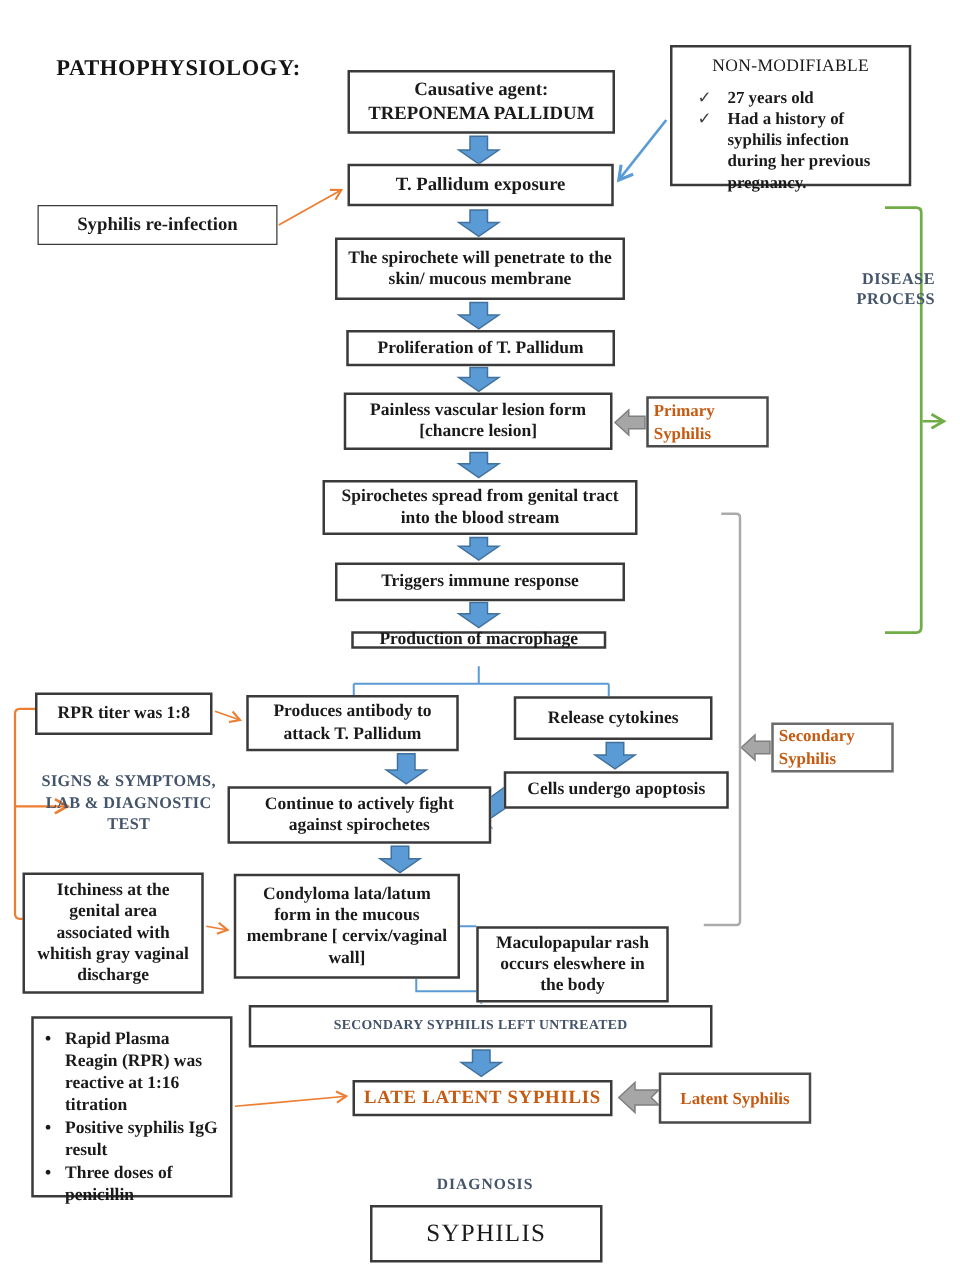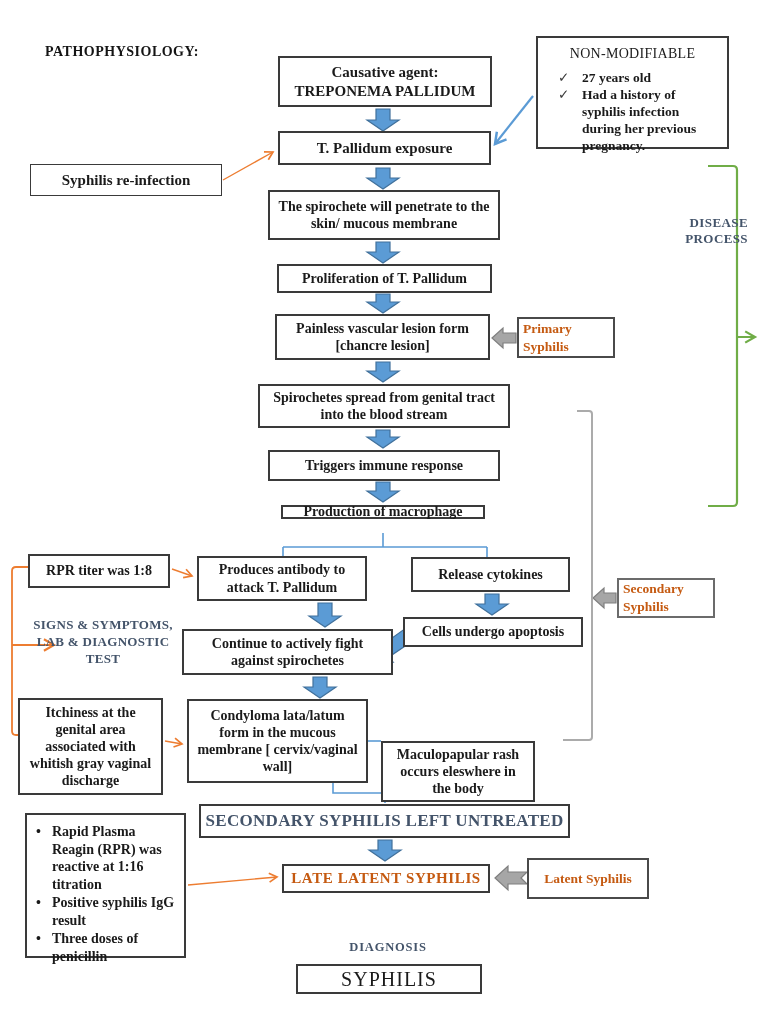--- a/index.html
+++ b/index.html
@@ -15,21 +15,21 @@
     padding:2px 7px;box-sizing:border-box;
   }
   .box.thin{border-width:1.5px;}
   .sidebox{
     position:absolute;z-index:2;background:#ffffff;border:2px solid #4a4a4a;
     display:flex;align-items:center;justify-content:center;
     font-weight:700;font-size:13.5px;line-height:1.3;color:var(--label-orange);
     box-sizing:border-box;padding:2px 4px;
   }
   .lbl{position:absolute;z-index:2;color:#141414;}
-  .title{font-size:14px;font-weight:700;letter-spacing:.5px;}
+  .title{font-size:18px;font-weight:700;letter-spacing:.5px;}
   .slate{color:var(--heading-slate);font-weight:700;text-align:center;}
   .nm-title{font-weight:400;font-size:14px;letter-spacing:.3px;text-align:center;margin:3px 0 8px 0;}
   .nm-row{display:flex;align-items:flex-start;font-weight:700;font-size:13.5px;line-height:1.25;text-align:left;}
   .nm-check{width:24px;flex:0 0 24px;margin-left:14px;font-weight:400;color:#3c3c3c;}
   .bl-row{display:flex;align-items:flex-start;font-weight:700;font-size:14px;line-height:1.25;text-align:left;margin-bottom:1px;}
   .bl-dot{width:16px;flex:0 0 16px;margin-left:4px;}
   .st-blue{stroke:var(--accent-blue);fill:none;}
   .st-orange{stroke:var(--accent-orange);fill:none;}
   .st-green{stroke:var(--accent-green);fill:none;}
   .st-gray{stroke:var(--bracket-gray);fill:none;}
@@ -141,27 +141,27 @@
   </div>
   <div class="box" style="left:182px;top:629px;width:211px;height:46px;">
     <span>Continue to actively fight against spirochetes</span>
   </div>
   <div class="box" style="left:187px;top:699px;width:181px;height:84px;">
     <span>Condyloma lata/latum form in the mucous membrane [ cervix/vaginal wall]</span>
   </div>
   <div class="box" style="left:381px;top:741px;width:154px;height:61px;">
     <span>Maculopapular rash occurs eleswhere in the body</span>
   </div>
-  <div class="box slate" style="left:199px;top:804px;width:371px;height:34px;font-size:17px;letter-spacing:.3px;white-space:nowrap;color:var(--heading-slate);">
+  <div class="box slate" style="left:199px;top:804px;width:371px;height:34px;font-size:11px;letter-spacing:.3px;white-space:nowrap;color:var(--heading-slate);">
     <span>SECONDARY SYPHILIS LEFT UNTREATED</span>
   </div>
   <div class="box" style="left:282px;top:864px;width:208px;height:29px;font-size:15px;letter-spacing:.6px;color:var(--label-orange);">
     <span>LATE LATENT SYPHILIS</span>
   </div>
-  <div class="box" style="left:296px;top:964px;width:186px;height:30px;font-size:20px;font-weight:400;letter-spacing:1px;">
+  <div class="box" style="left:296px;top:964px;width:186px;height:46px;font-size:20px;font-weight:400;letter-spacing:1px;">
     <span>SYPHILIS</span>
   </div>
 
   <div class="box thin" style="left:30px;top:164px;width:192px;height:32px;font-size:15px;">
     <span>Syphilis re-infection</span>
   </div>
   <div class="box" style="left:28px;top:554px;width:142px;height:34px;">
     <span>RPR titer was 1:8</span>
   </div>
   <div class="box" style="left:18px;top:698px;width:145px;height:97px;">

